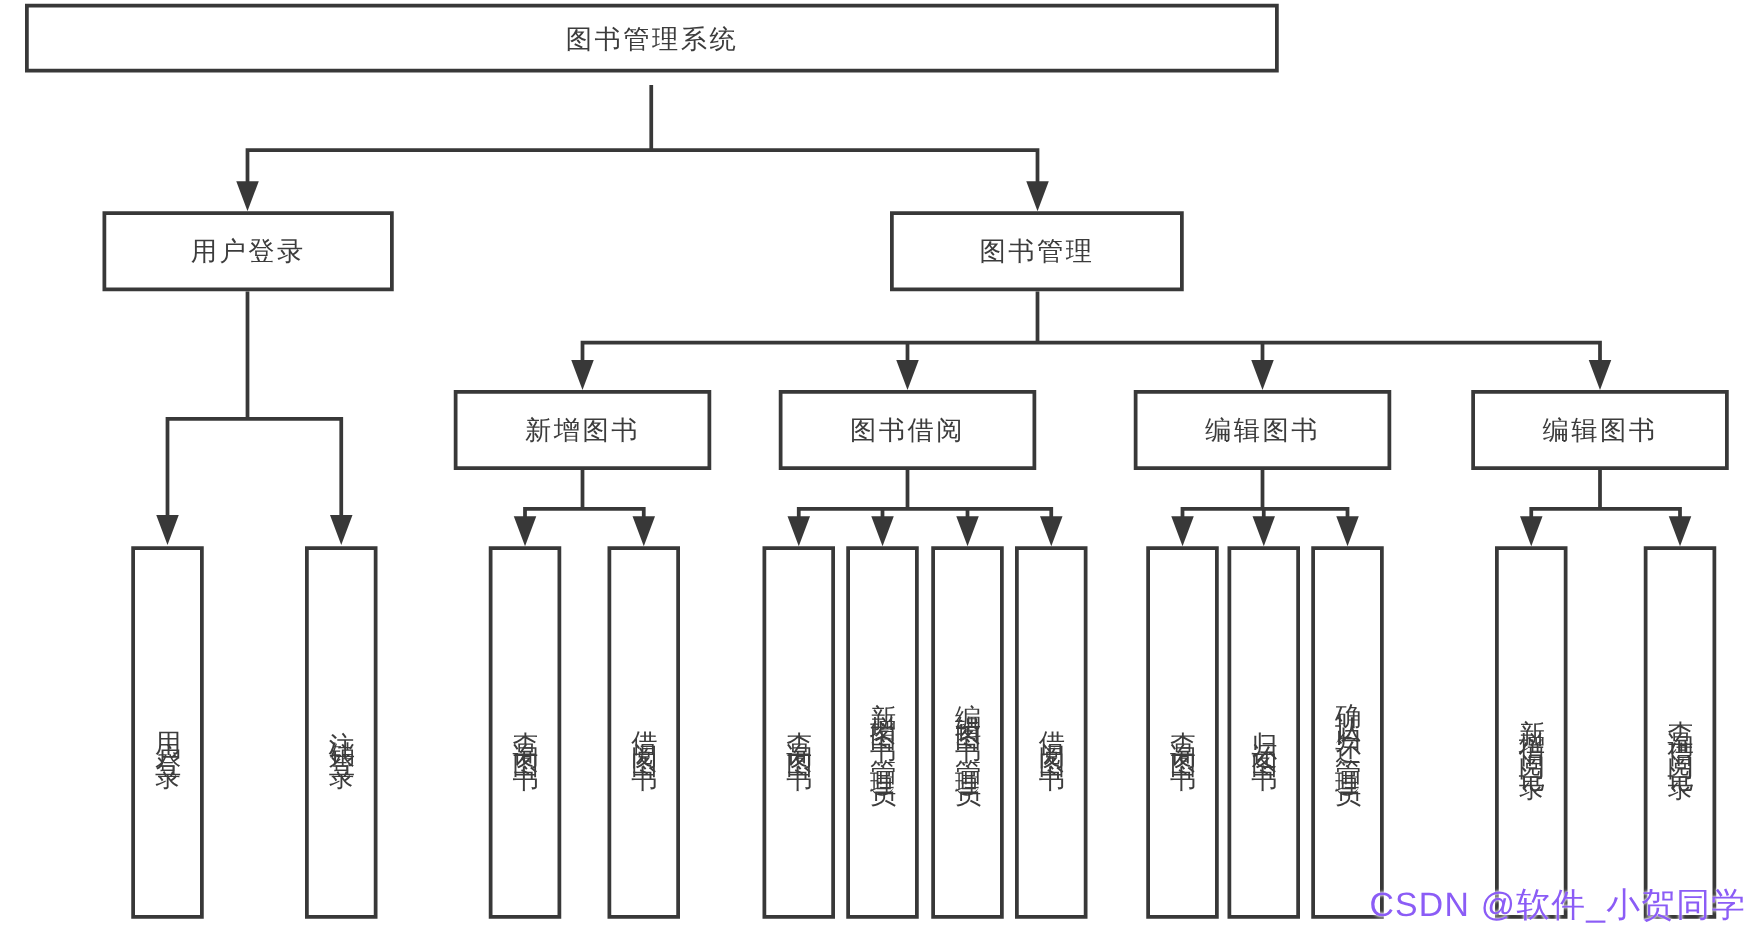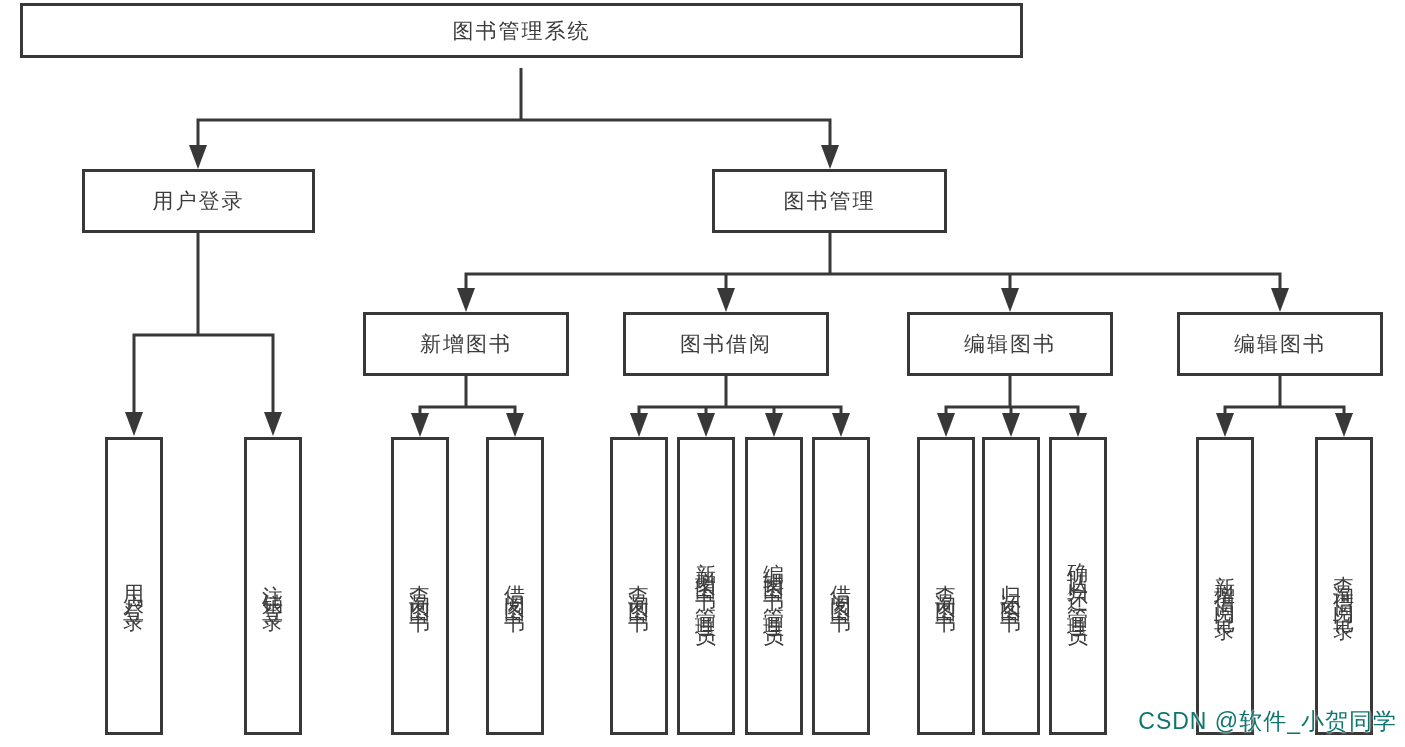--- a/index.html
+++ b/index.html
@@ -27,22 +27,22 @@
     writing-mode:vertical-rl;
     text-orientation:mixed;
     font-size:21px;
     letter-spacing:9px;
     line-height:1;
     white-space:nowrap;
   }
   .watermark{
     position:absolute;
     right:8px;top:706px;
-    font-size:23px;
-    color:#0f766e;
+    font-size:27px;
+    color:#8b5cf6;
     letter-spacing:1px;
     z-index:3;
     text-shadow:0 0 3px #ffffff,0 0 2px #ffffff;
     white-space:nowrap;
   }
 </style>
 </head>
 <body>
 
 <div id="canvas">

